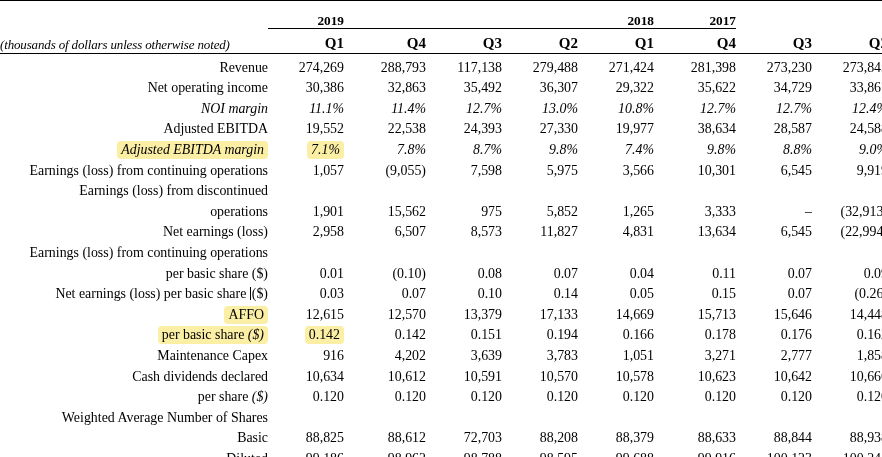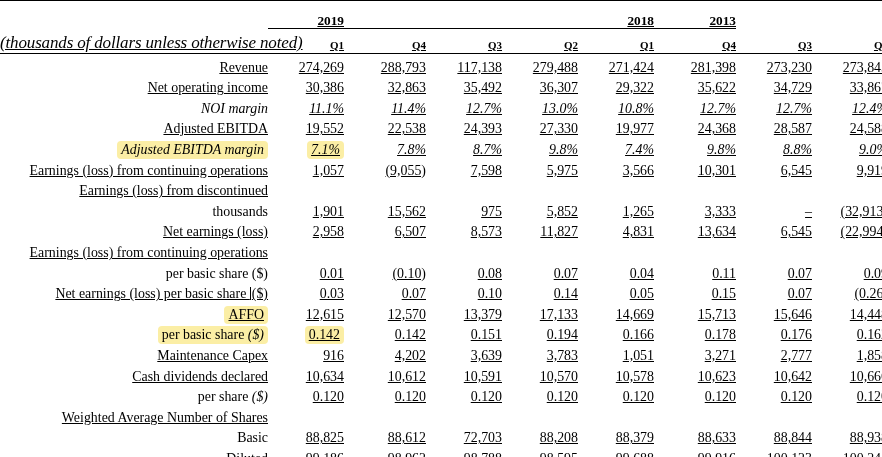--- a/index.html
+++ b/index.html
@@ -3,21 +3,21 @@
 <meta charset="utf-8">
 <style>
   html,body{margin:0;padding:0;}
   body{
     width:882px;height:457px;
     background:#ffffff;
     font-family:"Liberation Serif","DejaVu Serif",serif;
     color:#000000;
     overflow:hidden;
   }
-  #sheet{position:relative;width:882px;height:327px;text-decoration:underline;}
+  #sheet{position:relative;width:882px;height:327px;}
 
   table.fin{
     border-collapse:collapse;
     width:882px;
     table-layout:fixed;
     font-size:13.3px;
     line-height:1.0;
   }
   table.fin td, table.fin th{
     padding:0;
@@ -35,24 +35,24 @@
   
   .toprule td{border-top:1.6px solid #000;height:6px;}
 
   
   tr.yearrow td{height:20px;text-align:right;font-weight:bold;
     font-size:13.3px;padding-bottom:1px;}
   tr.yearrow td.ygrp{border-bottom:1.1px solid #000;}
 
   
   tr.qrow td{height:22px;text-align:right;font-weight:bold;
-    font-size:11px;border-bottom:1.1px solid #000;padding-bottom:2px;}
+    font-size:15px;border-bottom:1.1px solid #000;padding-bottom:2px;}
   tr.qrow td.capt{
     text-align:left;font-style:italic;font-weight:normal;
-    font-size:17px;letter-spacing:-0.15px;
+    font-size:13px;letter-spacing:-0.15px;
   }
 
   
   tr.drow td{height:20.6px;text-align:right;font-size:13.9px;}
   tr.drow td.lbl{text-align:right;}
 
   td.num{padding-right:1px;}
   td.q1{font-weight:bold;}
 
   .ind1{padding-left:5px;display:inline-block;}
@@ -82,21 +82,21 @@
         <col class="c-q">
     </colgroup>
     <tbody>
       <tr class="toprule">
         <td colspan="9"></td>
       </tr>
       <tr class="yearrow" id="year-row">
           <td></td>
           <td class="ygrp" colspan="1">2019</td>
           <td class="ygrp" colspan="4">2018</td>
-          <td class="ygrp" colspan="1">2013</td>
+          <td class="ygrp" colspan="1">2017</td>
         </tr>
       <tr class="qrow" id="quarter-row">
           <td class="capt">(thousands of dollars unless otherwise noted)</td>
           <td>Q1</td>
           <td>Q4</td>
           <td>Q3</td>
           <td>Q2</td>
           <td>Q1</td>
           <td>Q4</td>
           <td>Q3</td>
@@ -137,21 +137,21 @@
           <td class="num ital">12.7%</td>
           <td class="num ital">12.4%</td>
         </tr>
         <tr class="drow">
           <td class="lbl"><span><span>Adjusted EBITDA</span></span></td>
           <td class="num q1">19,552</td>
           <td class="num">22,538</td>
           <td class="num">24,393</td>
           <td class="num">27,330</td>
           <td class="num">19,977</td>
-          <td class="num">24,368</td>
+          <td class="num">38,634</td>
           <td class="num">28,587</td>
           <td class="num">24,588</td>
         </tr>
         <tr class="drow">
           <td class="lbl"><span class="ind1"><span class="hl ital">Adjusted EBITDA margin</span></span></td>
           <td class="num q1 ital"><span class="hl">7.1%</span></td>
           <td class="num ital">7.8%</td>
           <td class="num ital">8.7%</td>
           <td class="num ital">9.8%</td>
           <td class="num ital">7.4%</td>
@@ -175,21 +175,21 @@
           <td class="num q1"></td>
           <td class="num"></td>
           <td class="num"></td>
           <td class="num"></td>
           <td class="num"></td>
           <td class="num"></td>
           <td class="num"></td>
           <td class="num"></td>
         </tr>
         <tr class="drow">
-          <td class="lbl"><span class="ind1"><span>thousands</span></span></td>
+          <td class="lbl"><span class="ind1"><span>operations</span></span></td>
           <td class="num q1">1,901</td>
           <td class="num">15,562</td>
           <td class="num">975</td>
           <td class="num">5,852</td>
           <td class="num">1,265</td>
           <td class="num">3,333</td>
           <td class="num">–</td>
           <td class="num">(32,913)</td>
         </tr>
         <tr class="drow">

